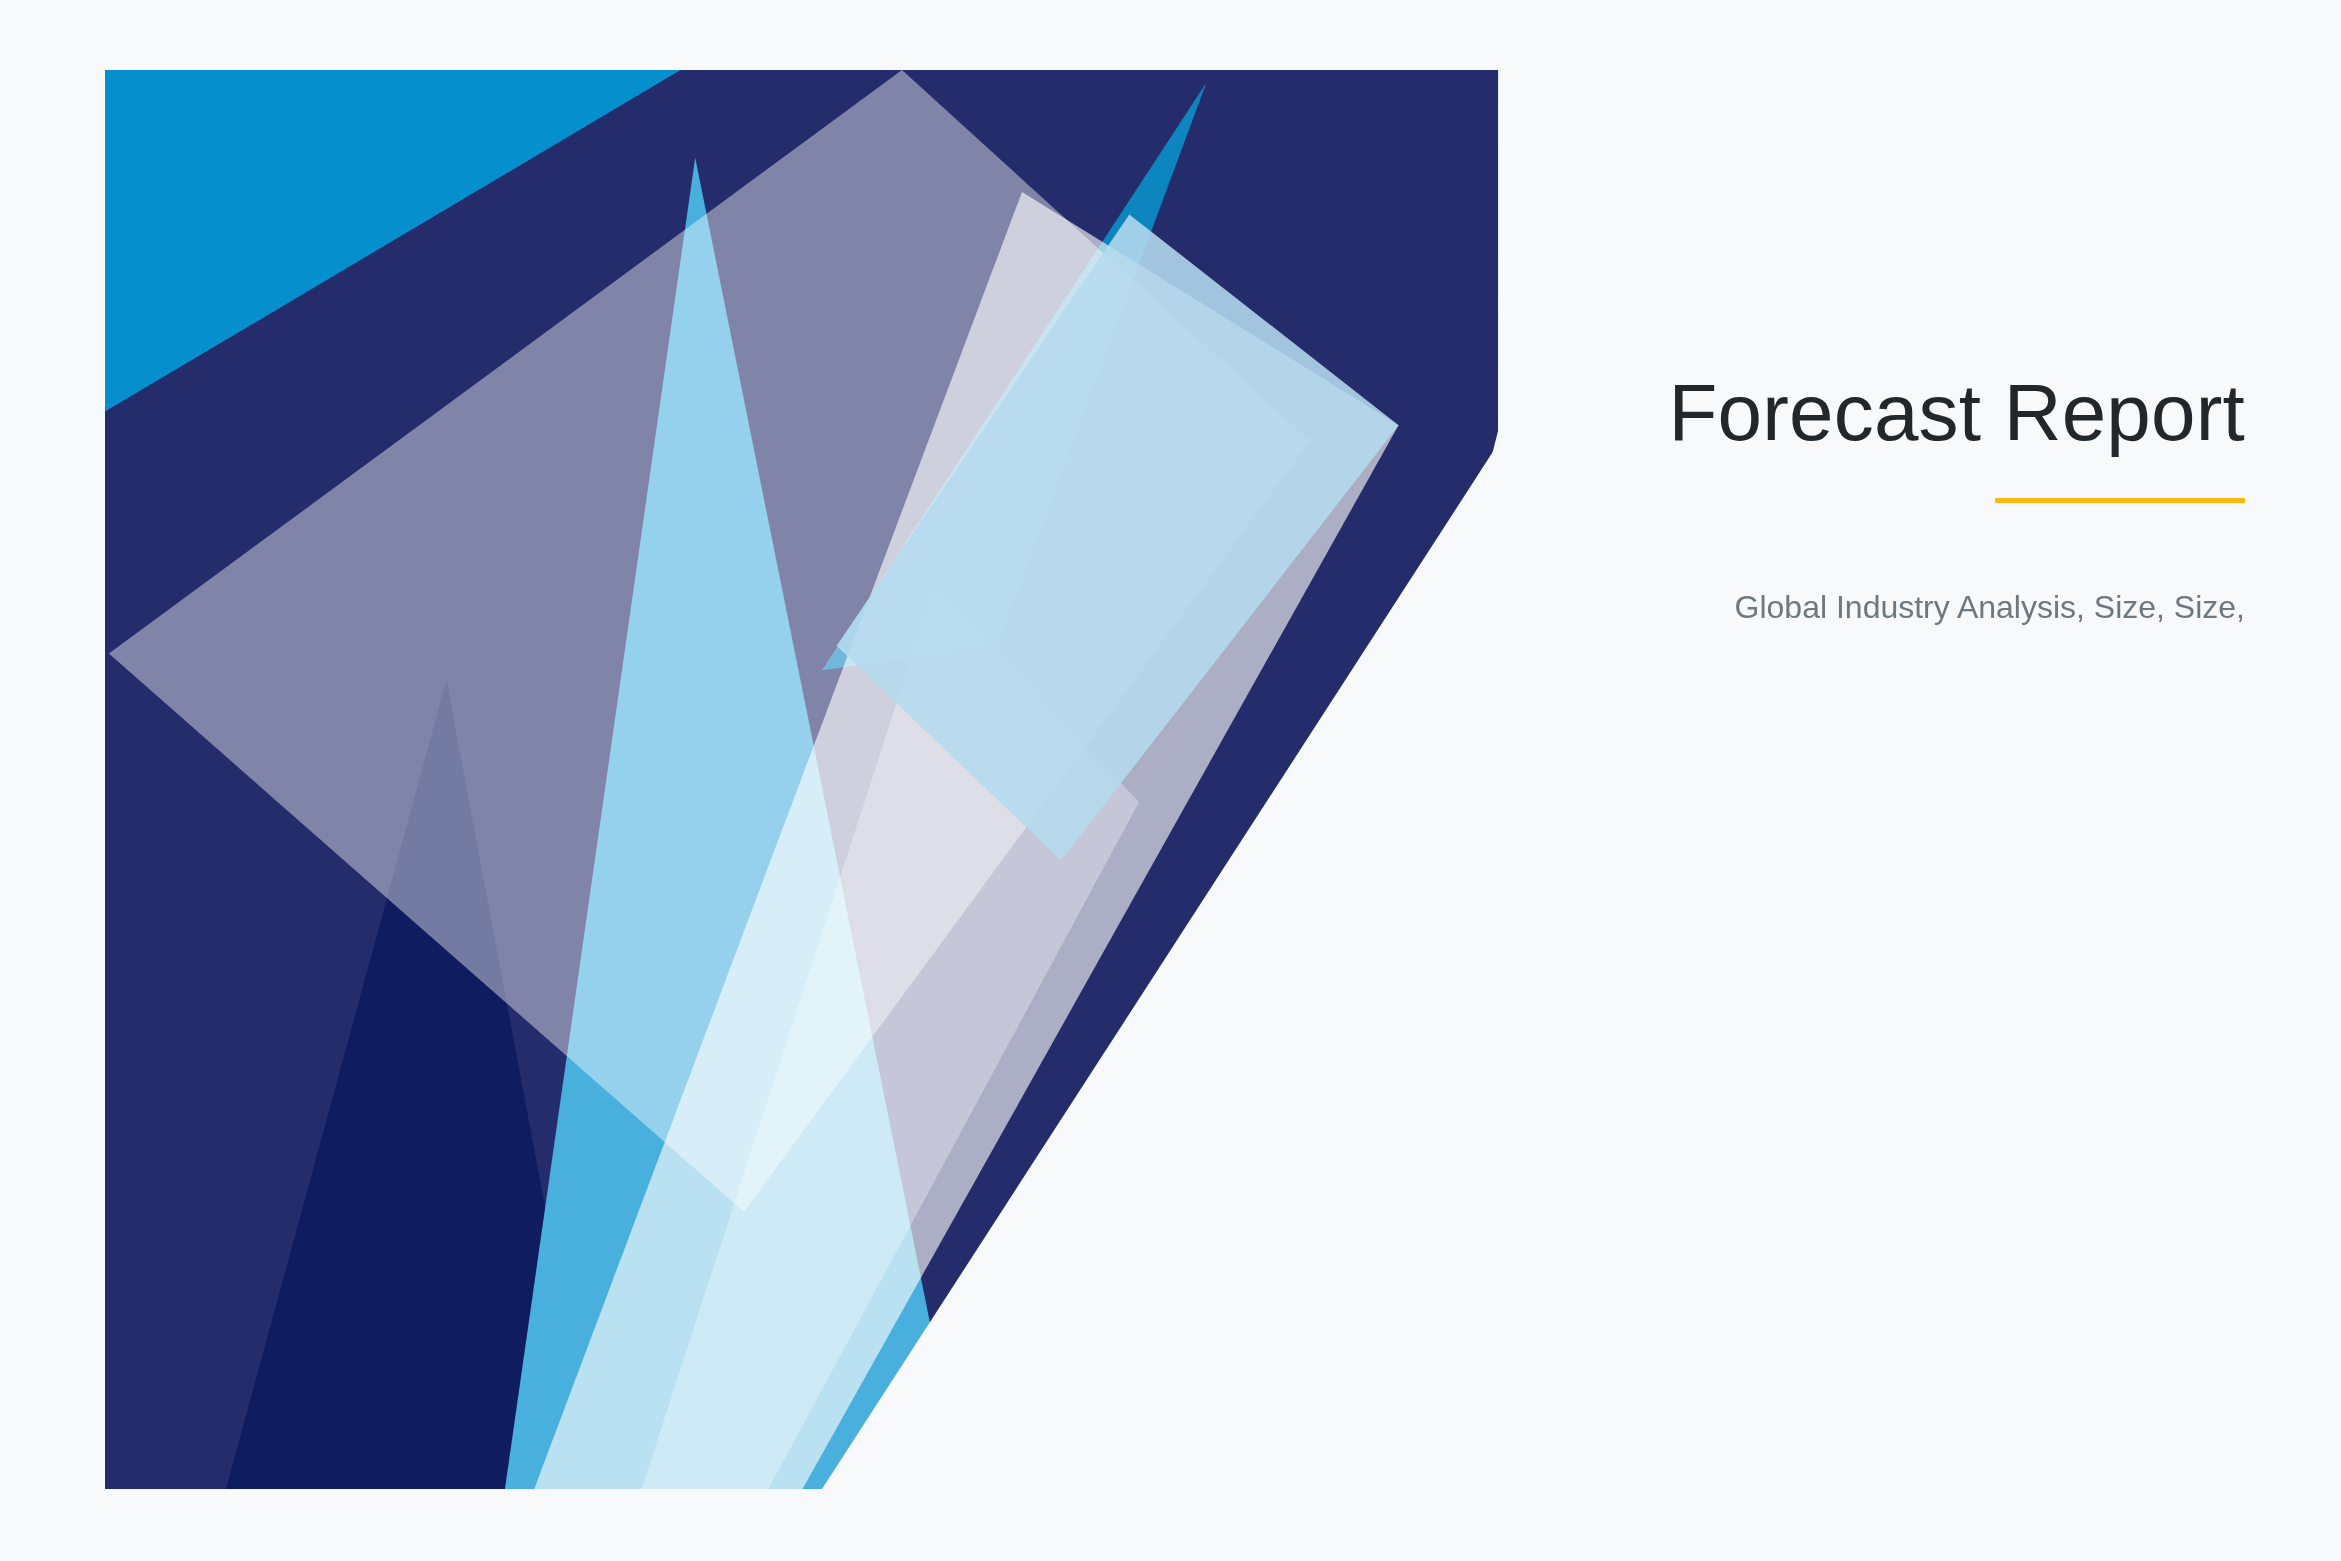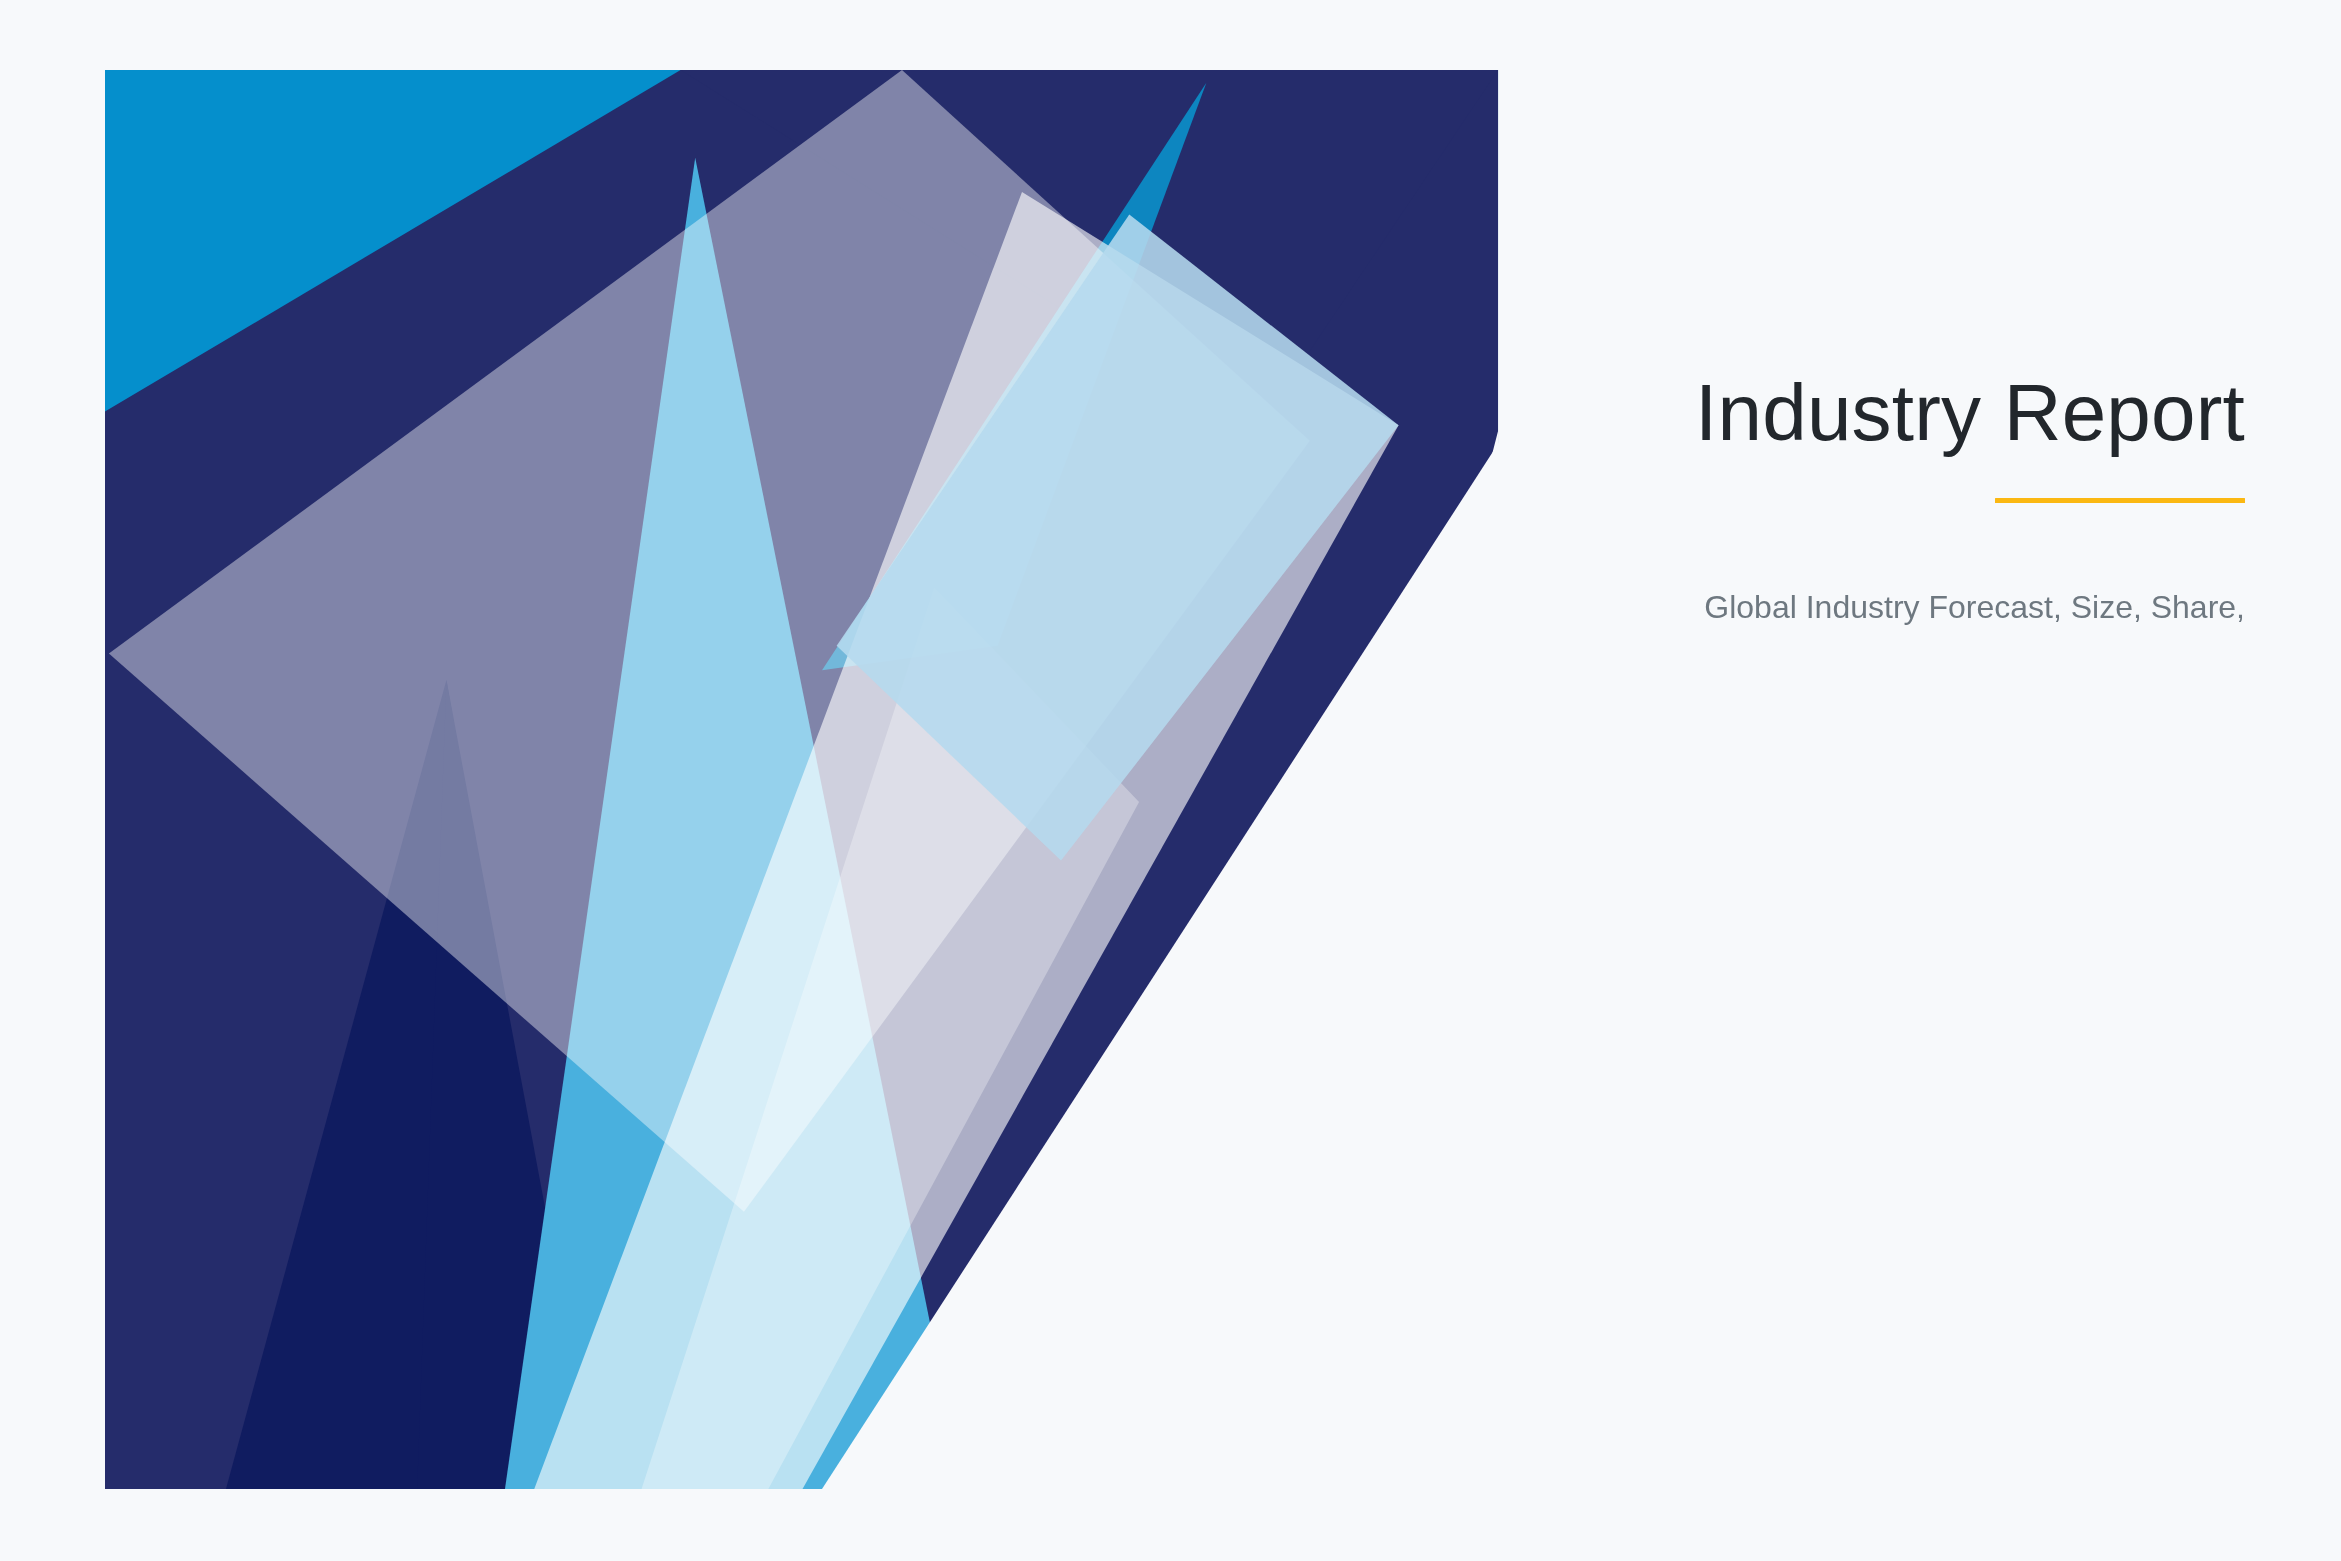--- a/index.html
+++ b/index.html
@@ -104,26 +104,26 @@
 
       <polygon points="2860,760 2860,2908 1470,2908" fill="#F7F9FB"></polygon>
 
       <polygon points="2100,296 2652,728 1960,1620 1500,1180" fill="#B5DAEE" fill-opacity="0.88"></polygon>
 
     </svg>
   </div>
 
   <div id="cover-text-block">
 
-    <h1 id="report-title">Industry Report</h1>
+    <h1 id="report-title">Forecast Report</h1>
 
     <div id="title-rule-wrap">
       <div id="title-rule"></div>
     </div>
 
     <p id="report-subtitle">
-      <span class="sub-line">Global Industry Forecast, Size, Share,</span>
+      <span class="sub-line">Global Industry Analysis, Size, Size,</span>
     </p>
 
   </div>
 
 </div>
 
 
 </body></html>

